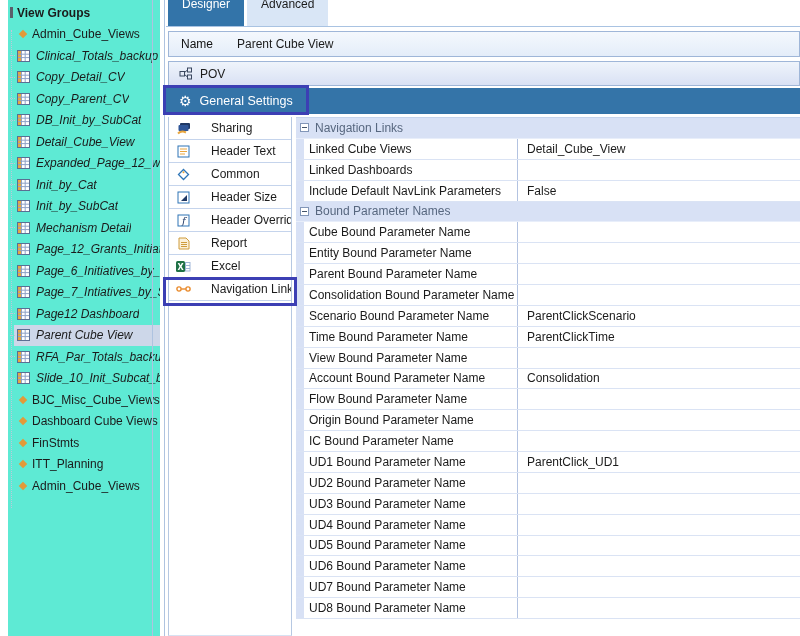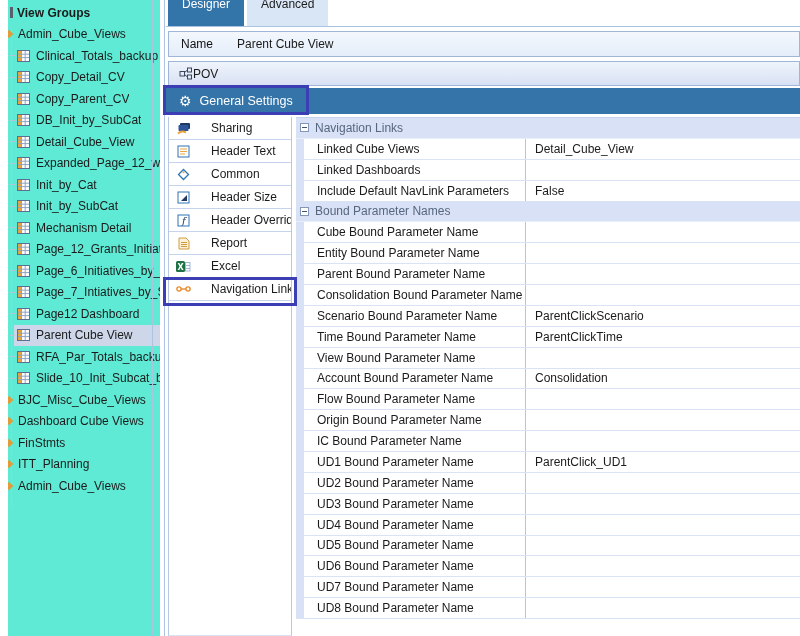--- a/index.html
+++ b/index.html
@@ -9,51 +9,51 @@
     -webkit-font-smoothing:antialiased;
   }
   
   .sidebar{position:absolute;left:8px;top:0;width:152px;height:636px;overflow:hidden;background:#5eead4;}
   .sep-line{position:absolute;top:0;width:1px;height:636px;background:#aec3e0;}
   .tree{position:relative;padding-top:2px;}
   .tree::before{content:"";position:absolute;left:3px;top:30px;height:478px;border-left:1px dotted #bcc8da;}
   .trow{height:21.5px;display:flex;align-items:center;white-space:nowrap;position:relative;cursor:default;}
   .trow.header{font-weight:bold;padding-left:2px;}
   .trow.header .hicon{display:inline-block;width:3px;height:11px;background:#5a5f6b;margin-right:4px;}
-  .trow.group{padding-left:1px;}
+  .trow.group{padding-left:15px;}
   .trow.group .gicon{display:inline-block;width:6px;height:6px;background:#e39a38;transform:rotate(45deg);margin-left:-3px;margin-right:6px;}
-  .trow.leaf{margin-left:6px;padding-left:3px;}
+  .trow.leaf{margin-left:6px;padding-left:3px;font-style:italic;}
   .trow.leaf .licon{display:inline-flex;margin-right:6px;}
   .trow.leaf::before{content:"";position:absolute;left:-4px;top:10px;width:5px;border-top:1px dotted #bcc8da;}
   .trow.selected{background:#cdd7e9;}
   .tlabel{overflow:hidden;}
   
   .tabstrip{position:absolute;left:166px;top:0;width:634px;height:27px;border-bottom:1px solid #a9c3e2;display:flex;align-items:flex-end;padding-left:2px;box-sizing:border-box;gap:3px;}
   .tab{padding:5px 14px 15px 14px;border-radius:4px 4px 0 0;background:#d9e6f6;color:#1b1b1b;font-size:12px;line-height:13px;}
   .tab.active{background:#3374a9;color:#ffffff;}
   .bar{position:absolute;box-sizing:border-box;display:flex;align-items:center;}
   .name-bar{left:168px;top:31px;width:632px;height:26px;border:1px solid #9fb6d8;background:linear-gradient(#f4f8fd,#e4edf9);}
   .name-label{font-weight:normal;margin-left:12px;color:#111;}
   .name-value{margin-left:24px;}
   .pov-bar{left:168px;top:61px;width:632px;height:25px;border:1px solid #9fb6d8;background:linear-gradient(#eff4fb,#d9e1f4);}
   .pov-bar .pvicon{margin-left:10px;display:inline-flex;}
-  .pov-bar .pvlabel{color:#1b1b1b;}
+  .pov-bar .pvlabel{margin-left:7px;color:#1b1b1b;}
   .gs-bar{left:166px;top:88px;width:634px;height:26px;background:#3474a8;color:#fff;}
   .gs-bar .gear{margin-left:13px;font-family:"DejaVu Sans",sans-serif;font-size:14px;line-height:14px;}
   .gs-bar .gslabel{margin-left:8px;font-size:12.5px;}
   
   .menu{position:absolute;left:168px;top:117px;width:124px;height:519px;box-sizing:border-box;background:#fff;border-left:1px solid #b6c8e2;border-right:1px solid #b6c8e2;border-bottom:1px solid #d7e2f2;}
   .menu-item{height:23px;box-sizing:border-box;border-bottom:1px solid #c5d4ec;display:flex;align-items:center;padding-left:7px;gap:20px;white-space:nowrap;overflow:hidden;}
   .menu-item .mi{display:inline-flex;width:15px;justify-content:center;flex:none;}
   
   .grid{position:absolute;left:296px;top:117px;width:504px;height:502px;border-top:1px solid #c5d4ec;box-sizing:border-box;overflow:hidden;}
   .grow{display:flex;height:20.88px;align-items:center;border-bottom:1px solid #dae3f4;box-sizing:border-box;}
   .grow .gut{width:8px;align-self:stretch;background:#d8e1f5;flex:none;}
   .grow .cicon{display:none;}
-  .grow .glabel{width:208px;padding-left:13px;overflow:hidden;white-space:nowrap;flex:none;}
+  .grow .glabel{width:208px;padding-left:5px;overflow:hidden;white-space:nowrap;flex:none;}
   .grow .gvalue{flex:1;border-left:1px solid #b3c3e1;padding-left:9px;align-self:stretch;display:flex;align-items:center;overflow:hidden;white-space:nowrap;}
   .grow.category{background:#d8e1f5;color:#57677f;border-bottom-color:#e8eefa;}
   .grow.category .cicon{display:flex;width:9px;height:9px;box-sizing:border-box;border:1px solid #8296b8;background:#fff;margin-left:4px;align-items:center;justify-content:center;flex:none;}
   .grow.category .cicon::after{content:"";width:5px;height:1px;background:#44546a;}
   .grow.category .glabel{width:auto;padding-left:6px;}
   
   .annot{position:absolute;border:3px solid #3c3fb4;box-sizing:border-box;pointer-events:none;}
   .annot-gs{left:163px;top:85px;width:146px;height:30px;}
   .annot-nav{left:163px;top:277px;width:134px;height:29px;}
 </style>

